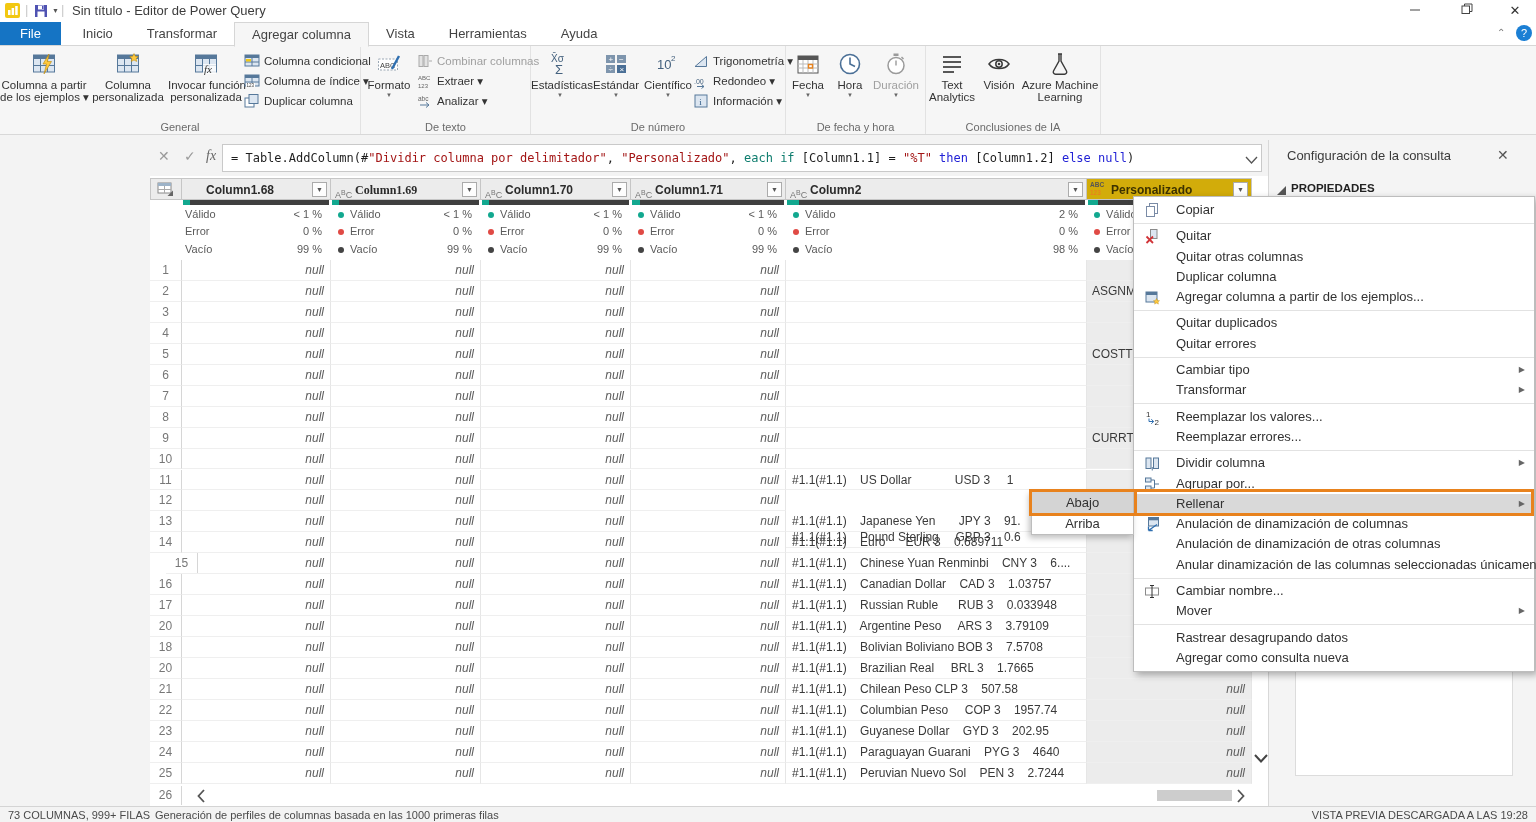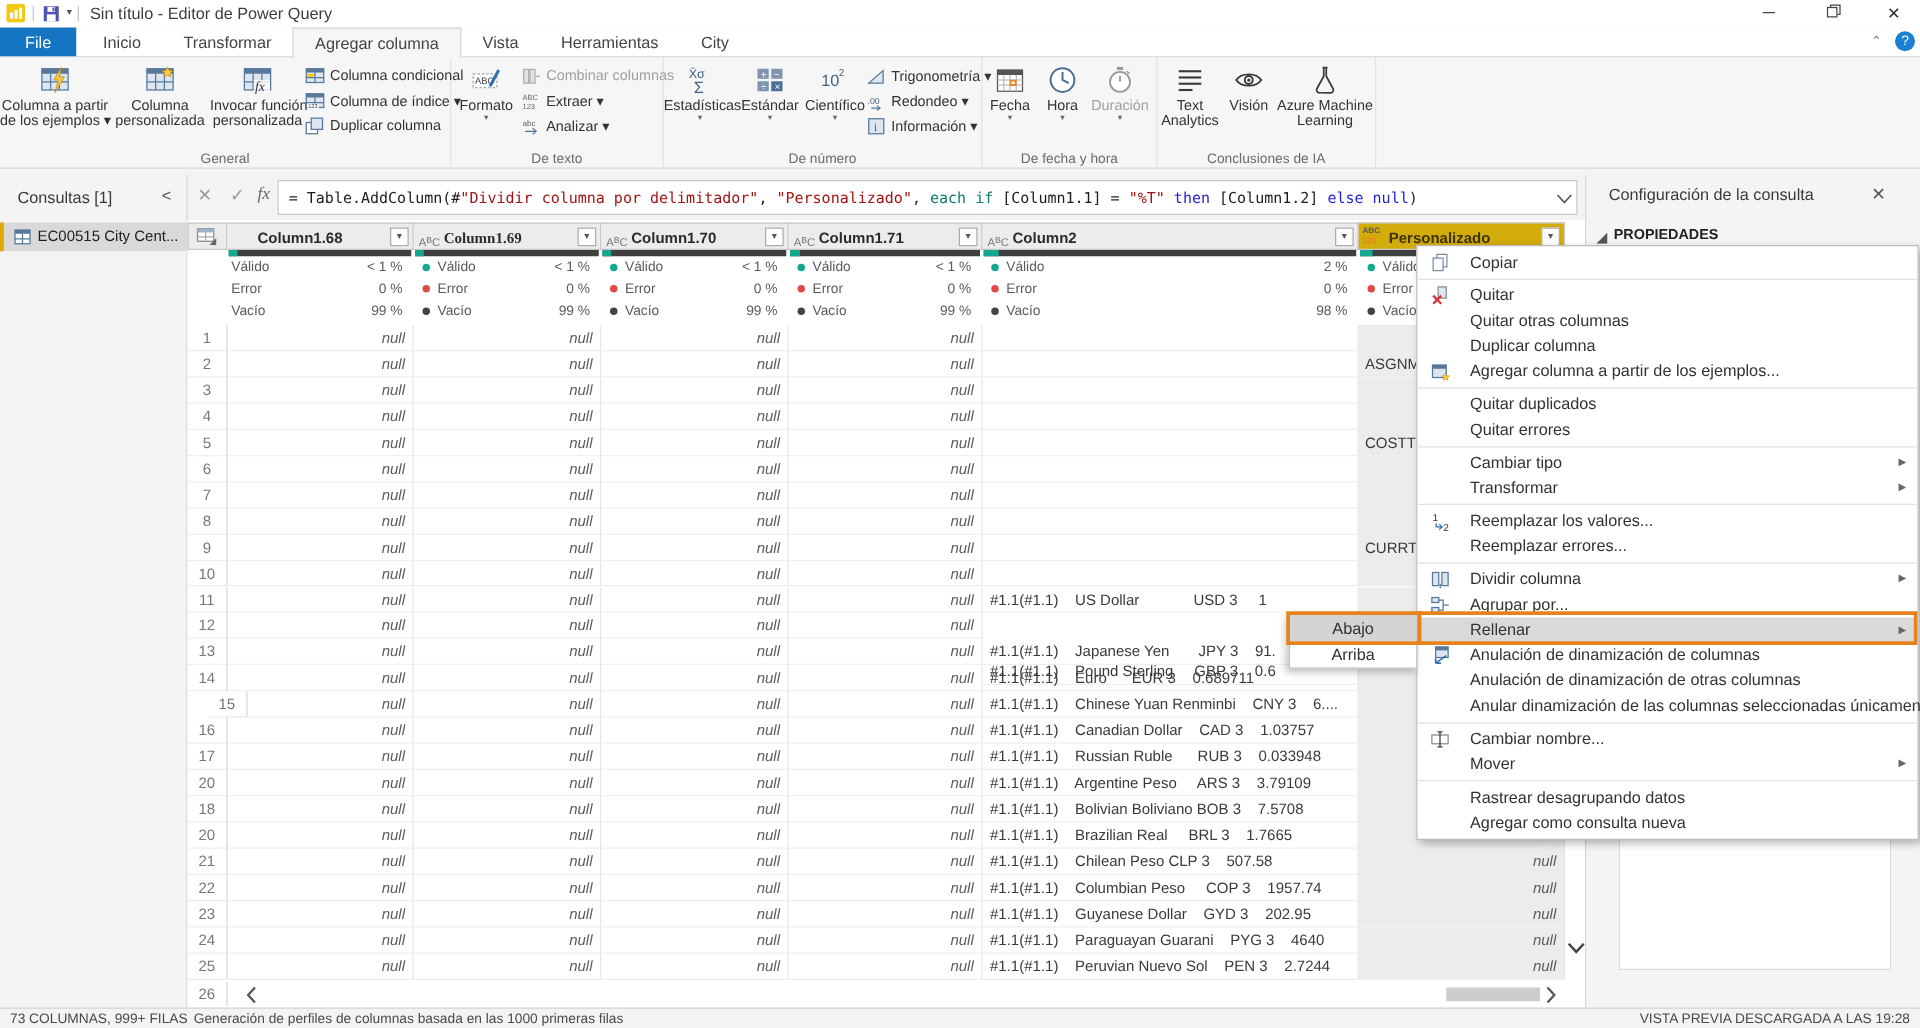--- a/index.html
+++ b/index.html
@@ -100,21 +100,21 @@
         </svg></span>
     <span class="winbtn" style="left:1450px;"><svg width="12" height="12">
           <rect x="1" y="3" width="7.5" height="7.5" fill="none" stroke="#444"></rect>
           <polyline points="3.5,3 3.5,1 11,1 11,8.5 9,8.5" fill="none" stroke="#444"></polyline>
         </svg></span>
     <span class="winbtn" style="left:1498px;font-size:13px;">✕</span>
   </div>
 
   <div class="tabrow">
     <span class="tab file">File</span>
-    <span id="tabs-host"><span class="tab">Inicio</span><span class="tab">Transformar</span><span class="tab active">Agregar columna</span><span class="tab">Vista</span><span class="tab">Herramientas</span><span class="tab">City</span></span>
+    <span id="tabs-host"><span class="tab">Inicio</span><span class="tab">Transformar</span><span class="tab active">Agregar columna</span><span class="tab">Vista</span><span class="tab">Herramientas</span><span class="tab">Ayuda</span></span>
     <span class="abs" style="left:1497px;top:5px;font-size:10px;color:#777;">⌃</span>
     <span class="abs" style="left:1516px;top:3px;width:16px;height:16px;border-radius:8px;background:#1b7fd4;color:#fff;font-size:11px;text-align:center;line-height:16px;">?</span>
   </div>
 
   <div class="ribbon" id="ribbon-host">
       <div class="rgroup" style="left: 0px; width: 361px;"><div class="rlarge" style="width: 88px; height: 78px;"><div style="height: 30px; display: flex; align-items: center; justify-content: center;">
             <span class="iconbox">
               <svg width="24" height="24" viewBox="0 0 24 24">
                 <rect x="1.5" y="3" width="21" height="17" fill="#dce6f1" stroke="#56789a"></rect>
                 <rect x="1.5" y="3" width="21" height="4" fill="#56789a"></rect>
@@ -341,36 +341,20 @@
   <div class="fxbar">
     <span class="fxbtn" style="left:8px;">✕</span>
     <span class="fxbtn" style="left:34px;">✓</span>
     <span class="fxbtn" style="left:56px;font-style:italic;font-family:'Liberation Serif',serif;color:#666;">fx</span>
     <div class="fxinput" id="formula-host"><span style="color: rgb(30, 30, 30); white-space: pre;">= Table.AddColumn(#</span><span style="color: rgb(163, 21, 21); white-space: pre;">"Dividir columna por delimitador"</span><span style="color: rgb(30, 30, 30); white-space: pre;">, </span><span style="color: rgb(163, 21, 21); white-space: pre;">"Personalizado"</span><span style="color: rgb(30, 30, 30); white-space: pre;">, </span><span style="color: rgb(14, 125, 110); white-space: pre;">each</span><span style="color: rgb(30, 30, 30); white-space: pre;"> </span><span style="color: rgb(14, 125, 110); white-space: pre;">if</span><span style="color: rgb(30, 30, 30); white-space: pre;"> [Column1.1] = </span><span style="color: rgb(163, 21, 21); white-space: pre;">"%T"</span><span style="color: rgb(30, 30, 30); white-space: pre;"> </span><span style="color: rgb(35, 35, 214); white-space: pre;">then</span><span style="color: rgb(30, 30, 30); white-space: pre;"> [Column1.2] </span><span style="color: rgb(35, 35, 214); white-space: pre;">else</span><span style="color: rgb(30, 30, 30); white-space: pre;"> </span><span style="color: rgb(35, 35, 214); white-space: pre;">null</span><span style="color: rgb(30, 30, 30); white-space: pre;">)</span></div>
     <span class="abs" style="left:1095px;top:11px;"><svg width="13" height="9">
           <polyline points="1,1 6.5,7 12,1" stroke="#555" stroke-width="1.3" fill="none"></polyline>
         </svg></span>
   </div>
 
-  <div class="qpane">
-    <div class="qheader">Consultas [1]</div>
-    <div class="qcollapse">&lt;</div>
-    <div class="qitem">
-      <div class="goldbar"></div>
-      <span class="abs iconbox" style="left:11px;top:5px;">
-        <svg width="14" height="13">
-            <rect x="1" y="1" width="12" height="11" fill="#fff" stroke="#56789a"></rect>
-            <rect x="1" y="1" width="12" height="3" fill="#56789a"></rect>
-            <line x1="7" y1="4" x2="7" y2="12" stroke="#56789a"></line>
-            <line x1="1" y1="8" x2="13" y2="8" stroke="#56789a"></line>
-          </svg>
-      </span>
-      <span class="qlabel">EC00515 City Cent...</span>
-    </div>
-  </div>
 
   <div class="gridbg"></div>
   <div id="grid-host" style="position: absolute; left: 150px; top: 140px; width: 1118px; height: 666px;">
       <div class="hcell" style="left: 0px; top: 38px; width: 32px; height: 22px; border-left: 1px solid rgb(198, 198, 198);">
         <span class="iconbox" style="position: absolute; left: 6px; top: 3px;">
           <svg width="17" height="15" viewBox="0 0 17 15">
             <rect x="1" y="1" width="13" height="10" fill="#fff" stroke="#888"></rect>
             <rect x="1" y="1" width="13" height="3" fill="#9db3c8"></rect>
             <line x1="7.5" y1="4" x2="7.5" y2="11" stroke="#aaa"></line>
             <line x1="1" y1="7.5" x2="14" y2="7.5" stroke="#aaa"></line>

